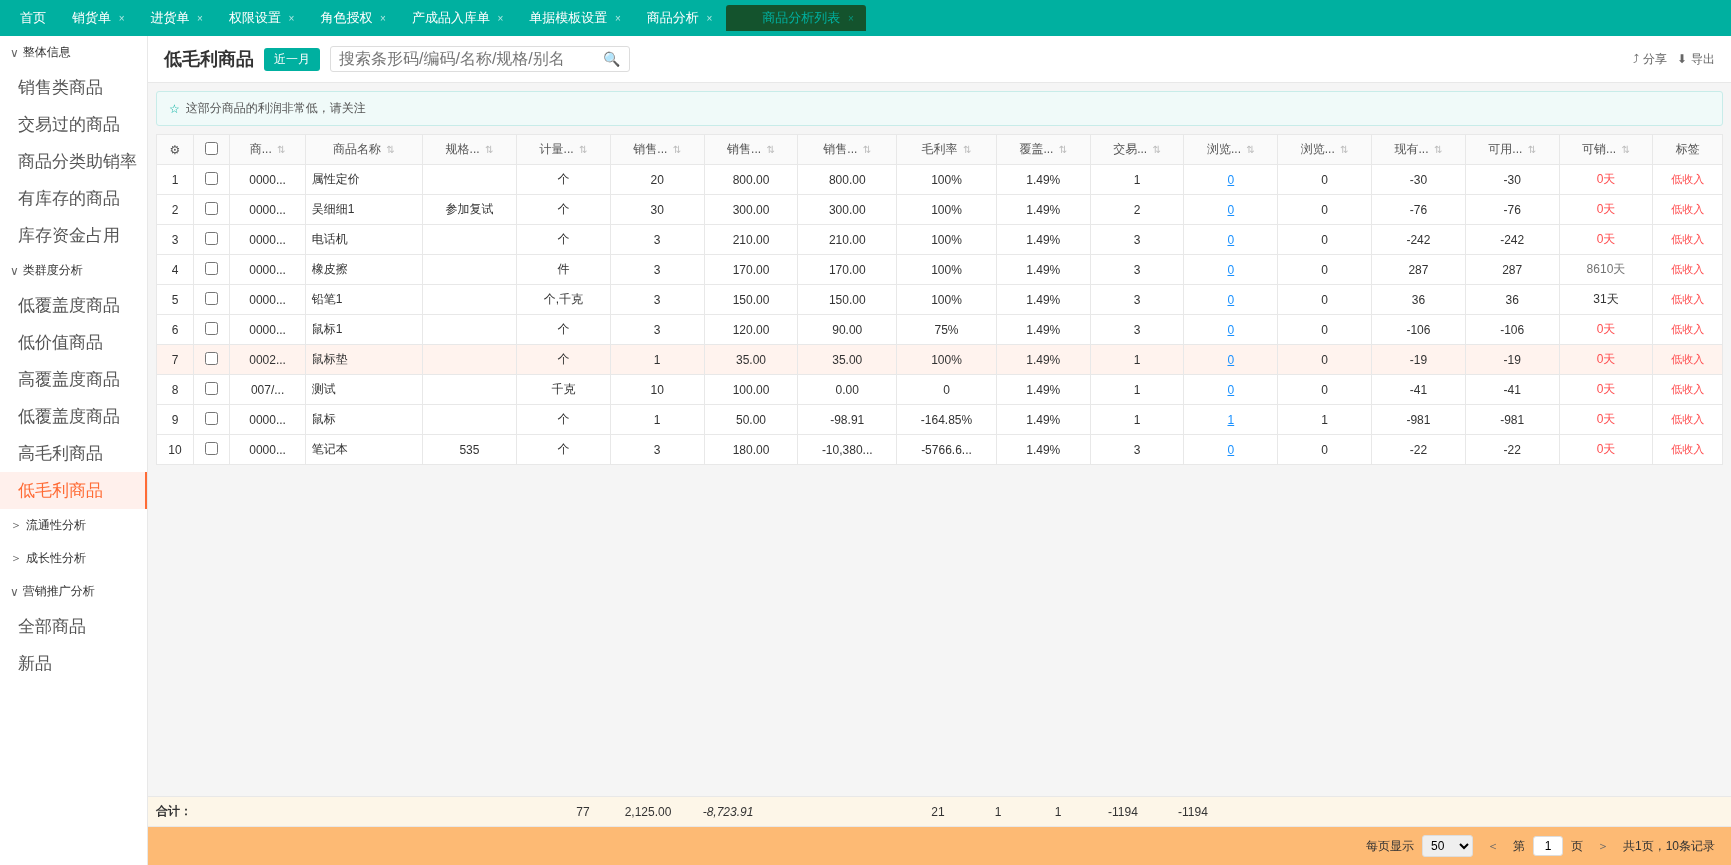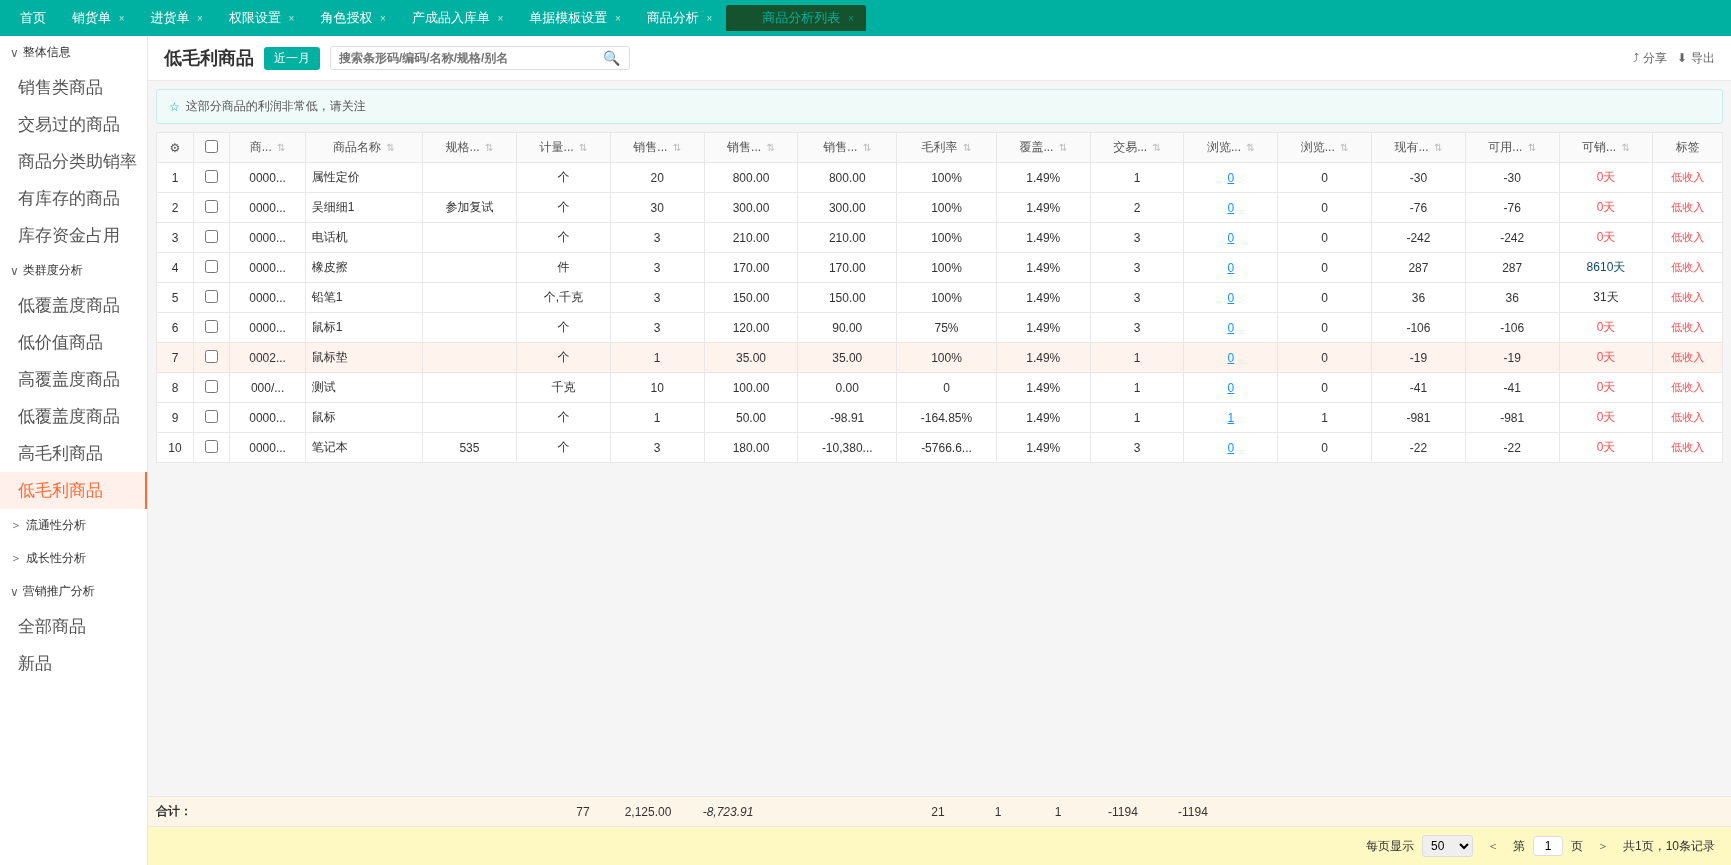--- a/index.html
+++ b/index.html
@@ -94,24 +94,23 @@
       align-items: center;
       border: 1px solid #ddd;
       border-radius: 3px;
       padding: 3px 8px;
       flex: 1;
       max-width: 300px;
     }
     .search-box input {
       border: none;
       outline: none;
-      font-size: 12px;
+      font-size: 16px;
       width: 100%;
       background: transparent;
-      font-weight: bold;
     }
     .search-icon { color: #999; font-size: 14px; }
     .header-actions { margin-left: auto; display: flex; gap: 10px; }
     .action-btn {
       display: flex;
       align-items: center;
       gap: 4px;
       color: #666;
       cursor: pointer;
       font-size: 12px;
@@ -173,21 +172,21 @@
       border-top: 1px solid #e8e8e8;
       padding: 6px 8px;
       display: flex;
       align-items: center;
       font-size: 12px;
     }
     .footer-label { font-weight: bold; margin-right: 32px; min-width: 40px; }
 
     
     .pagination-bar {
-      background: #fef9c3;
+      background: #fdba74;
       border-top: 1px solid #e8e8e8;
       padding: 8px 16px;
       display: flex;
       align-items: center;
       justify-content: flex-end;
       gap: 8px;
       font-size: 12px;
     }
     .page-size-select {
       border: 1px solid #ddd;
@@ -388,21 +387,21 @@
     <td>3</td>
     <td>170.00</td>
     <td>170.00</td>
     <td>100%</td>
     <td>1.49%</td>
     <td>3</td>
     <td><span class="text-blue">0</span></td>
     <td>0</td>
     <td>287</td>
     <td>287</td>
-    <td style="color:#0c4a6e">8610天</td>
+    <td style="color:#737373">8610天</td>
     <td style="color:#ff4d4f;font-size:11px;">低收入</td>
   </tr>
             <tr>
     <td>5</td>
     <td><input type="checkbox" style=""></td>
     <td>0000...</td>
     <td style="text-align:left;padding-left:6px;">铅笔1</td>
     <td></td>
     <td>个,千克</td>
     <td>3</td>
@@ -454,21 +453,21 @@
     <td><span class="text-blue">0</span></td>
     <td>0</td>
     <td>-19</td>
     <td>-19</td>
     <td style="color:#ff4d4f">0天</td>
     <td style="color:#ff4d4f;font-size:11px;">低收入</td>
   </tr>
             <tr>
     <td>8</td>
     <td><input type="checkbox" style=""></td>
-    <td>000/...</td>
+    <td>007/...</td>
     <td style="text-align:left;padding-left:6px;">测试</td>
     <td></td>
     <td>千克</td>
     <td>10</td>
     <td>100.00</td>
     <td>0.00</td>
     <td>0</td>
     <td>1.49%</td>
     <td>1</td>
     <td><span class="text-blue">0</span></td>

